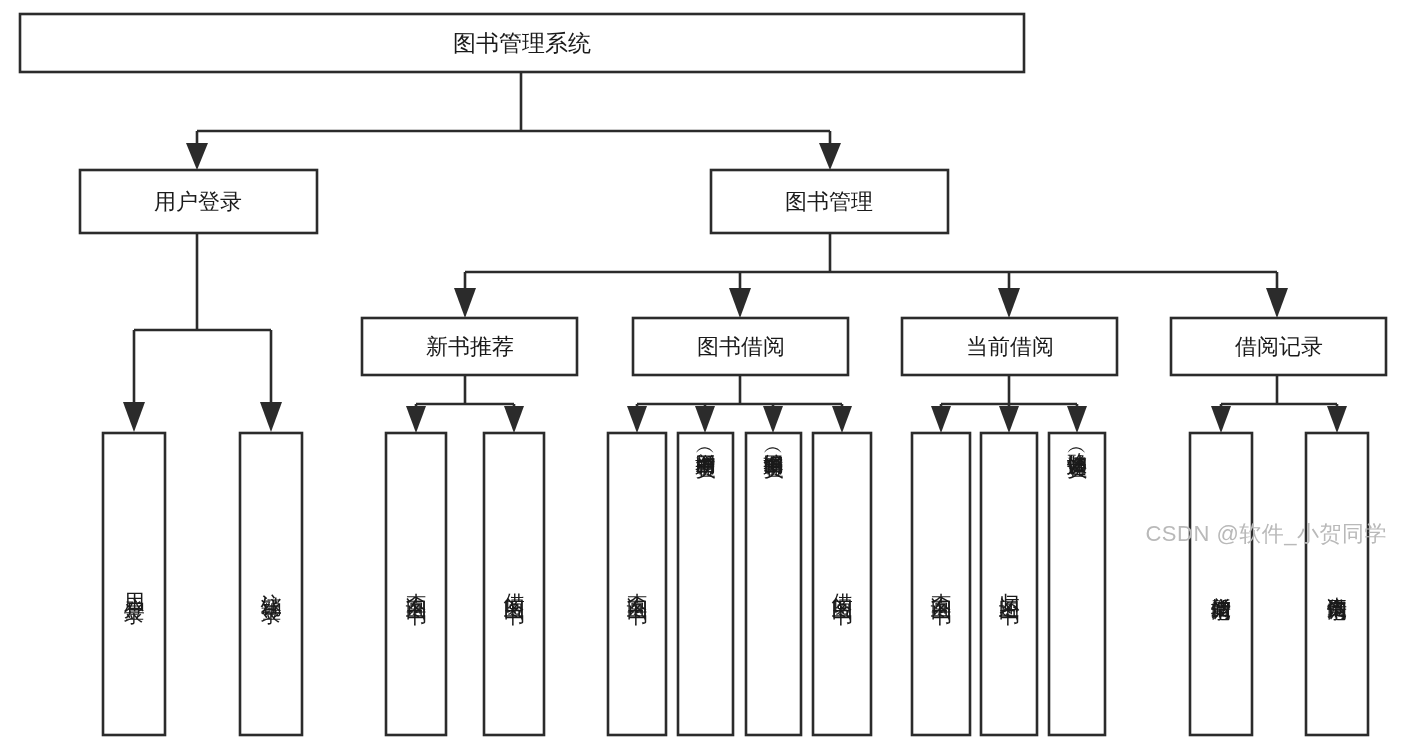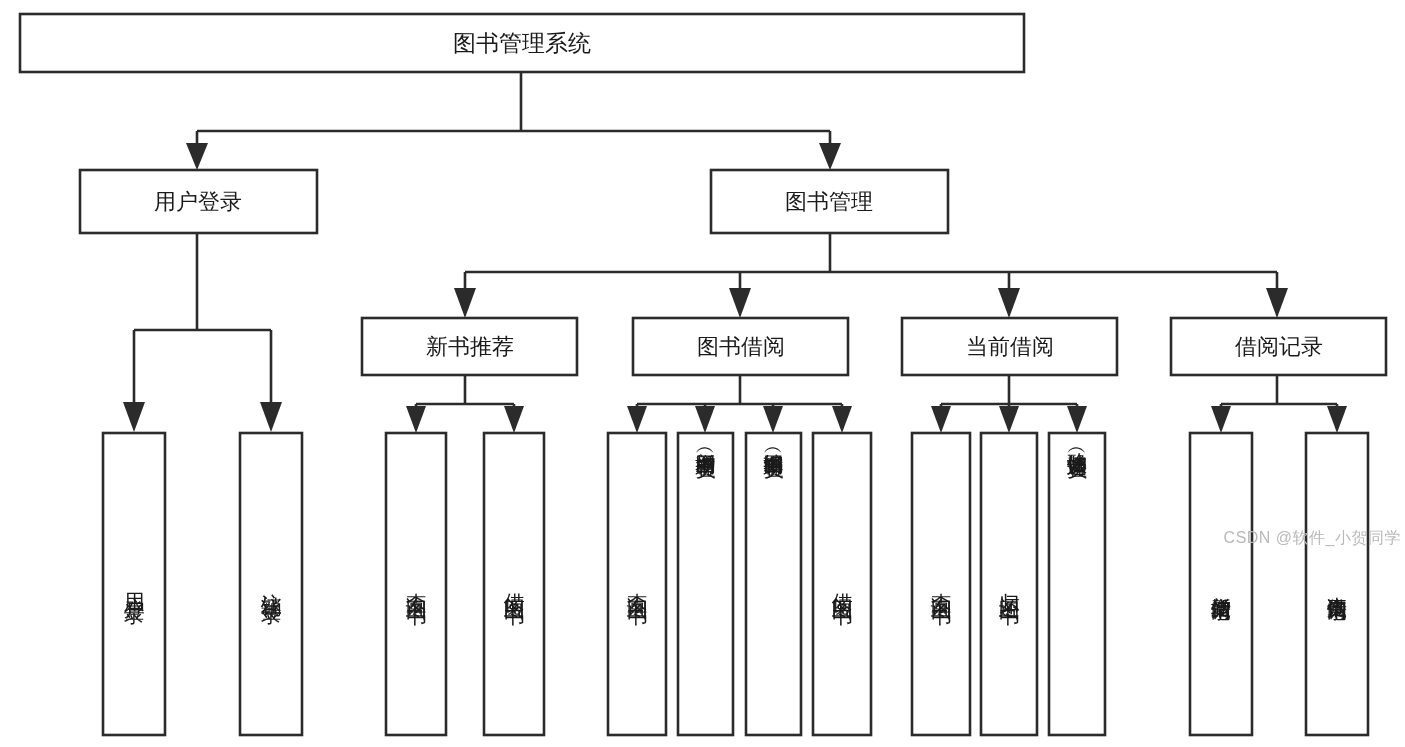--- a/index.html
+++ b/index.html
@@ -77,24 +77,24 @@
     color: #1a1a1a;
     white-space: nowrap;
     text-align: center;
   }
   .leaf-label.compact {
     letter-spacing: 1px;
     font-size: 20px;
   }
   .watermark {
     position: absolute;
-    right: 4px;
+    right: 18px;
     bottom: 6px;
     font-family: "Liberation Sans", "DejaVu Sans", sans-serif;
-    font-size: 16px;
+    font-size: 22px;
     color: #b9b9b9;
     letter-spacing: 0.5px;
     white-space: nowrap;
     pointer-events: none;
   }
 </style>
 </head>
 <body>
 
 <div id="diagram-root">

